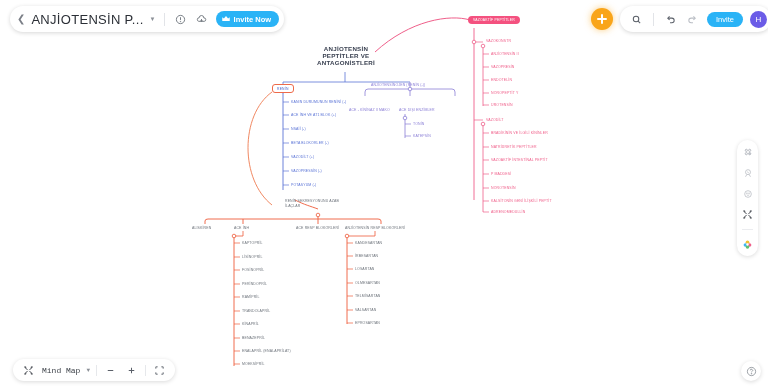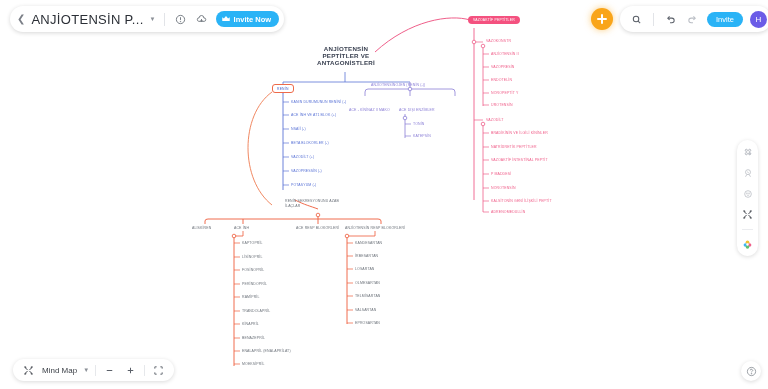--- a/index.html
+++ b/index.html
@@ -65,20 +65,21 @@
   }
   .rail .ri { width: 13px; height: 13px; display:flex; align-items:center; justify-content:center; cursor:pointer; }
   .rail .sep { width: 11px; height: 1px; background: #ebecef; }
 
   
   .bl-bar {
     position: absolute; left: 13px; bottom: 8px; height: 22px;
     display: flex; align-items: center; gap: 6px;
     background: #fff; border-radius: 11px; padding: 0 8px;
     box-shadow: 0 1px 4px rgba(0,0,0,.15);
+    font-family: Liberation Mono, monospace;
   }
   .bl-bar .mm { font-size: 8px; color: #3a3f46; }
   .bl-bar .cr { font-size: 6px; color: #8b9097; }
   .bl-bar .d { width: 1px; height: 11px; background: #e6e8eb; }
   .help {
     position: absolute; left: 741px; bottom: 8px; width: 20px; height: 20px;
     border-radius: 50%; background: #fff; box-shadow: 0 1px 4px rgba(0,0,0,.15);
     display: flex; align-items: center; justify-content: center; cursor: pointer;
   }
 

